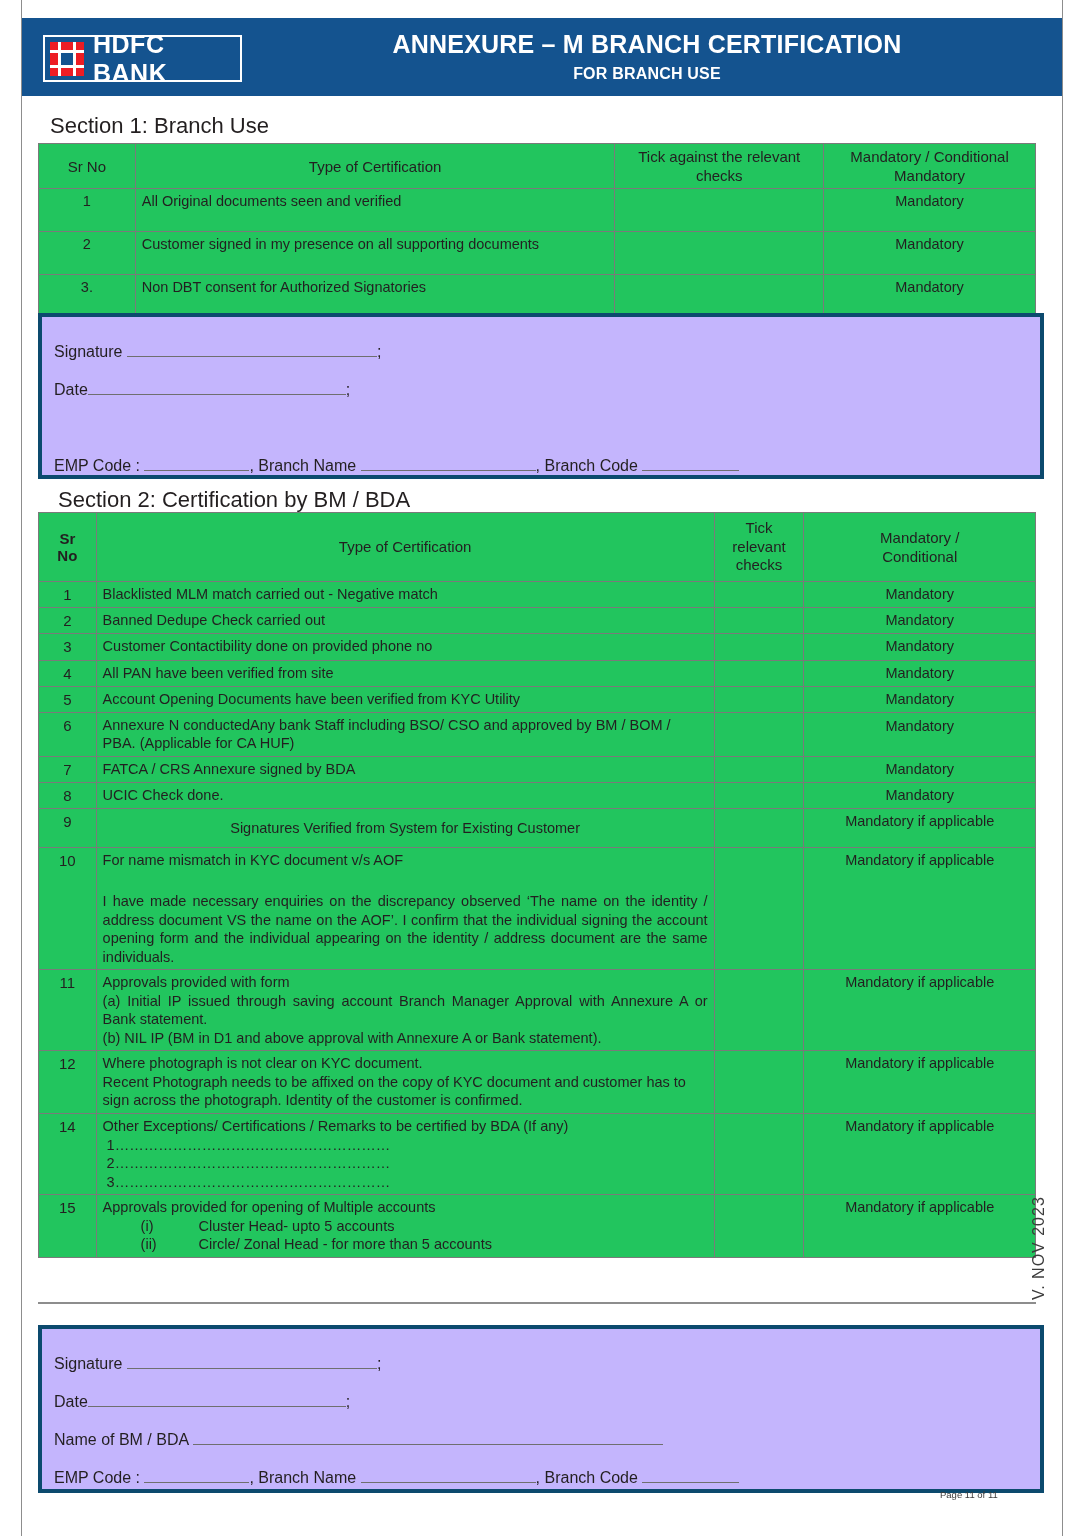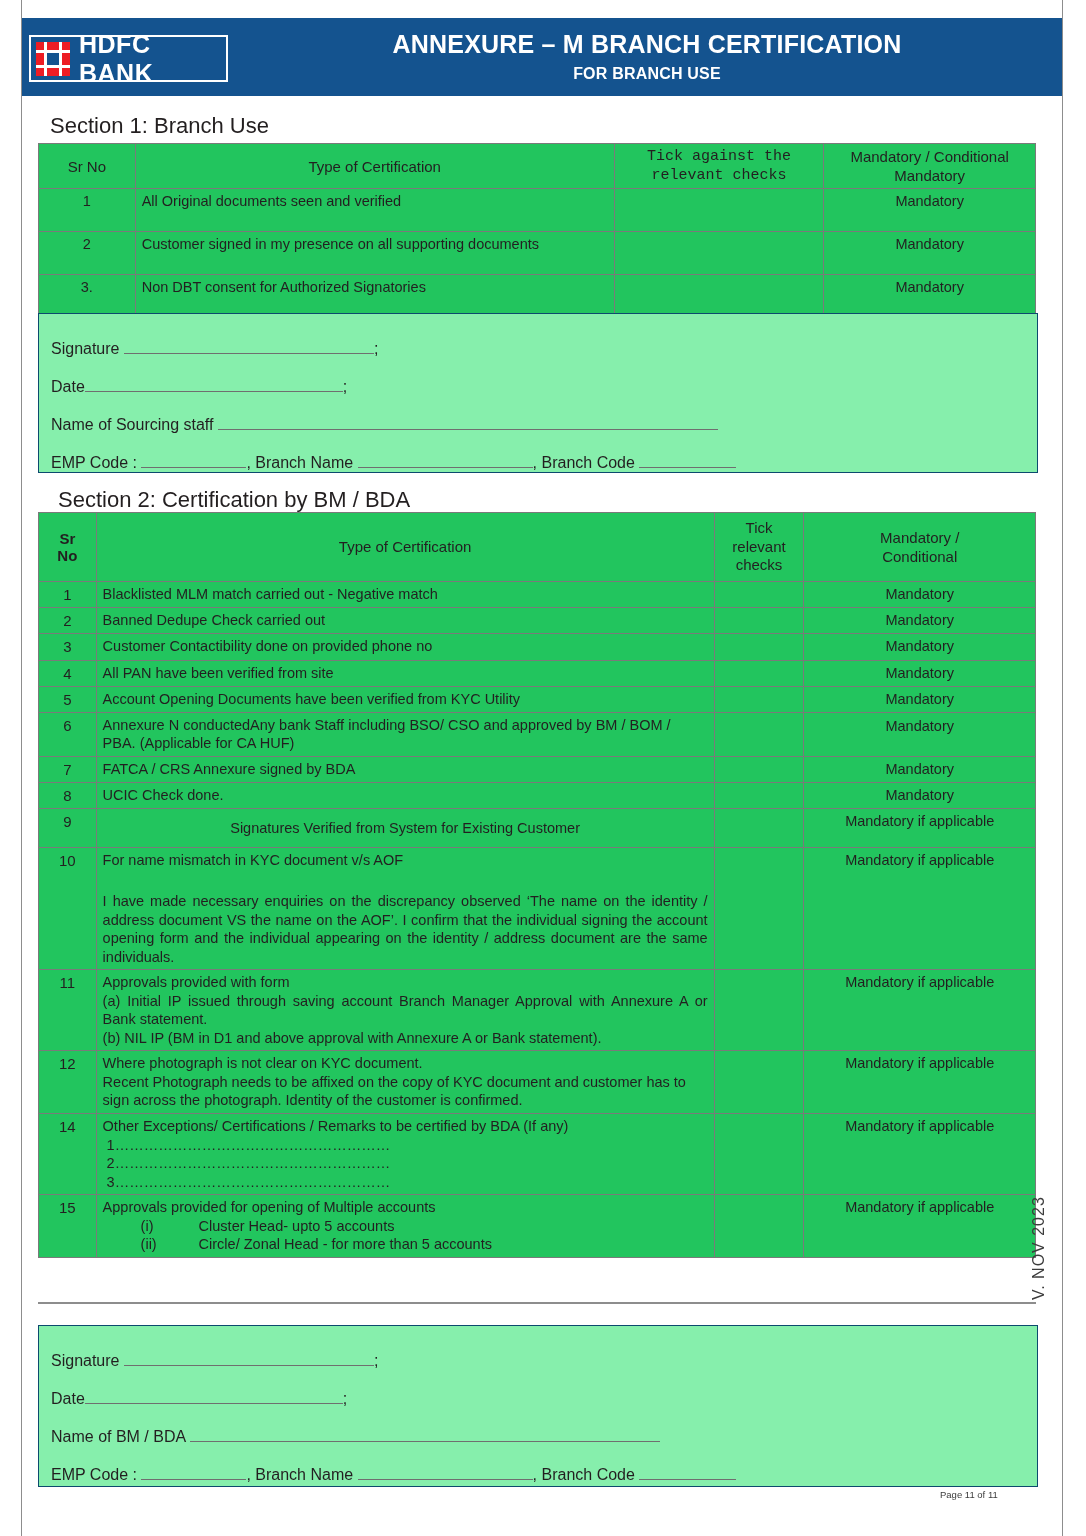--- a/index.html
+++ b/index.html
@@ -22,21 +22,21 @@
   .frame-line-right{
     position:absolute;left:1062px;top:0;width:1px;height:1536px;background:#8d8d8d;
   }
 
   
   #header-banner{
     position:absolute;left:22px;top:18px;width:1040px;height:78px;
     background:#14538f;
   }
   #logo-box{
-    position:absolute;left:7px;top:17px;width:195px;height:43px;
+    position:absolute;left:21px;top:17px;width:195px;height:43px;
     border:2px solid #ffffff;
     display:flex;align-items:center;
   }
   #logo-mark{
     width:34px;height:34px;margin-left:5px;position:relative;flex:0 0 auto;
     background:#ed1c24;
   }
   #logo-mark .lm-core{position:absolute;left:11px;top:11px;width:12px;height:12px;background:#14538f;}
   #logo-mark .lm-v1{position:absolute;left:8px;top:0;width:3px;height:34px;background:#ffffff;}
   #logo-mark .lm-v2{position:absolute;left:23px;top:0;width:3px;height:34px;background:#ffffff;}
@@ -78,21 +78,21 @@
   }
   table.form-table th{ text-align:center; vertical-align:middle;}
   .c-sr{ text-align:center; vertical-align:middle;}
   .c-mand{ text-align:center; vertical-align:middle;}
   .c-tick{ }
 
   
   #table-section1{ left:38px; top:143px; width:998px; }
   #table-section1 th.h-sr{width:88px;}
   #table-section1 th.h-type{width:492px;}
-  #table-section1 th.h-tick{width:205px;font-family:Liberation Mono, monospace;}
+  #table-section1 th.h-tick{width:205px;}
   #table-section1 th.h-mand{width:207px;margin-top:16px;}
   #table-section1 td{height:36px;}
   #table-section1 th{height:36px;font-size:15px;}
 
   
   #table-section2{ left:38px; top:512px; width:998px; }
   #table-section2 th.h2-sr{width:50px;font-weight:bold;}
   #table-section2 th.h2-type{width:588px;}
   #table-section2 th.h2-tick{width:82px;}
   #table-section2 th.h2-mand{width:250px;}
@@ -100,21 +100,21 @@
   #table-section2 td{font-size:14.5px;}
   #table-section2 td.c-sr{font-size:15px;}
   .cell-nowrapclip{
     overflow:hidden; white-space:normal;margin-top:40px;
   }
   .just{ text-align:justify; }
   .dots{ letter-spacing:0px; }
 
   
   .sig-box{
-    position:absolute;border:1px solid #0c4a6e;background:#86efac;
+    position:absolute;border:4px solid #0c4a6e;background:#c4b5fd;
     font-size:16px;color:#231f20;
   }
   #sig-box-1{left:38px;top:313px;width:998px;height:158px;}
   #sig-box-2{left:38px;top:1325px;width:998px;height:160px;}
   .sig-line{position:absolute;white-space:nowrap;}
   .ul{
     display:inline-block;border-bottom:1px solid #6f6f6f;
     height:0.95em;vertical-align:baseline;
   }
 
@@ -193,24 +193,20 @@
 </table>
 
 <div class="sig-box" id="sig-box-1">
   <div class="sig-line" style="left:12px;top:24px;">
     <span>Signature</span>
     <span class="ul" style="width:250px;"></span><span>;</span>
   </div>
   <div class="sig-line" style="left:12px;top:62px;">
     <span>Date</span><span class="ul" style="width:258px;"></span><span>;</span>
   </div>
-  <div class="sig-line" style="left:12px;top:100px;">
-    <span>Name of Sourcing staff</span>
-    <span class="ul" style="width:500px;"></span>
-  </div>
   <div class="sig-line" style="left:12px;top:138px;">
     <span>EMP Code :</span>
     <span class="ul" style="width:105px;"></span><span>, Branch Name</span>
     <span class="ul" style="width:175px;"></span><span>, Branch Code</span>
     <span class="ul" style="width:97px;"></span>
   </div>
 </div>
 
 <div class="section-title" id="section2-title">Section 2: Certification by BM / BDA</div>
 

